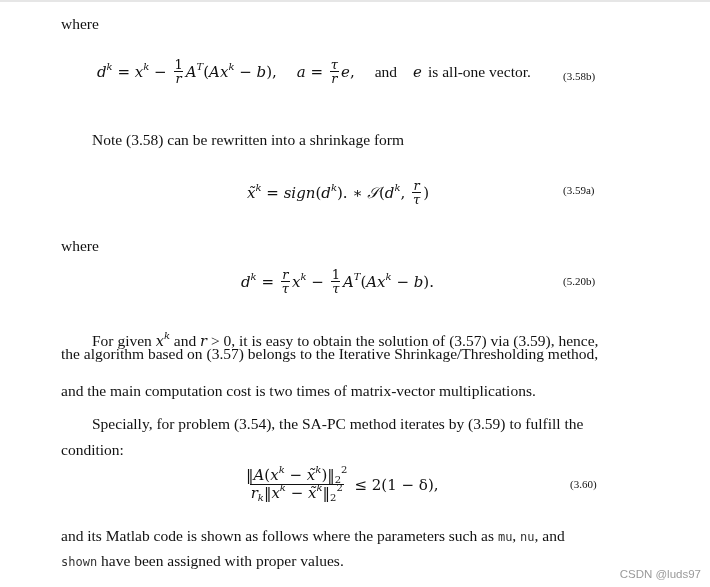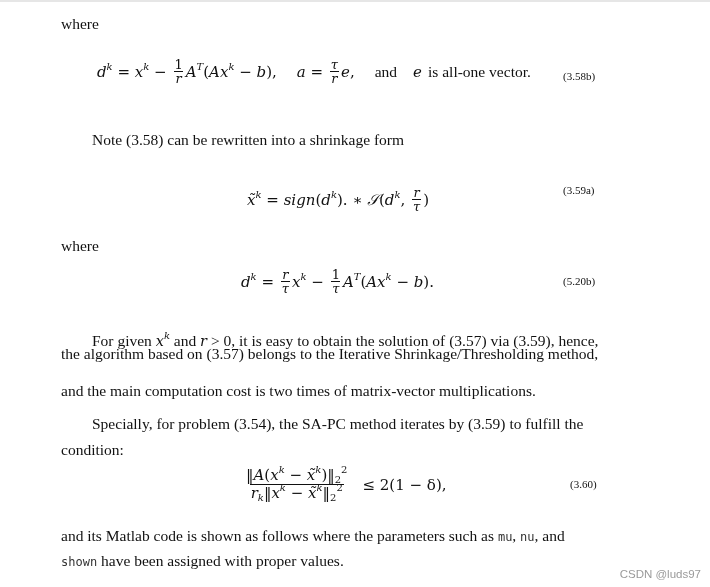--- a/index.html
+++ b/index.html
@@ -58,21 +58,21 @@
   <span style="font-family:'Liberation Serif',serif;font-size:15.5px;">and</span>
   <span class="sp" style="width:16px"></span>
   <span class="m">e</span>
   <span class="sp" style="width:6px"></span>
   <span style="font-family:'Liberation Serif',serif;font-size:15.5px;">is all-one vector.</span>
 </div>
 <div class="eqnum" style="left:563px; top:70px;">(3.58b)</div>
 
 <div class="txt" style="left:92px; top:132px;">Note (3.58) can be rewritten into a shrinkage form</div>
 
-<div class="eq" style="left:247px; top:180px; height:40px;">
+<div class="eq" style="left:247px; top:173px; height:40px;">
   <span class="m">x̃<sup>k</sup></span>
     <span class="mu">&nbsp;=&nbsp;</span>
     <span class="m">sign</span>
     <span class="mu">(</span>
     <span class="m">d<sup>k</sup></span>
     <span class="mu">).&nbsp;∗&nbsp;</span>
     <span class="m" style="font-family:'DejaVu Sans',sans-serif;">𝒮</span>
     <span class="mu">(</span>
     <span class="m">d<sup>k</sup></span>
     <span class="mu">,&nbsp;</span>
@@ -119,21 +119,21 @@
 <div class="txt" style="left:61px; top:383px;">and the main computation cost is two times of matrix-vector multiplications.</div>
 
 <div class="txt" style="left:92px; top:416px;">Specially, for problem (3.54), the SA-PC method iterates by (3.59) to fulfill the</div>
 <div class="txt" style="left:61px; top:442px;">condition:</div>
 
 <div class="eq" style="left:243px; top:462px; height:46px;">
   <span class="frac big">
     <span class="num"><span class="mu">‖</span><span class="m">A</span><span class="mu">(</span><span class="m">x<sup>k</sup></span><span class="mu">&nbsp;−&nbsp;</span><span class="m">x̃<sup>k</sup></span><span class="mu">)‖<sub style="position:relative;">2</sub><sup>2</sup></span></span>
     <span class="den"><span class="m">r<sub>k</sub></span><span class="mu">‖</span><span class="m">x<sup>k</sup></span><span class="mu">&nbsp;−&nbsp;</span><span class="m">x̃<sup>k</sup></span><span class="mu">‖<sub>2</sub><sup>2</sup></span></span>
   </span>
-  <span class="mu" style="margin-left:12px;">≤ 2(1 − δ),</span>
+  <span class="mu" style="margin-left:4px;">≤ 2(1 − δ),</span>
 </div>
 <div class="eqnum" style="left:570px; top:478px;">(3.60)</div>
 
 <div class="txt" style="left:61px; top:528px;">
   <span>and its Matlab code is shown as follows where the parameters such as</span>
   <span class="code">mu</span><span>,</span>
   <span class="code">nu</span><span>, and</span>
 </div>
 <div class="txt" style="left:61px; top:553px;">
   <span class="code">shown</span>

